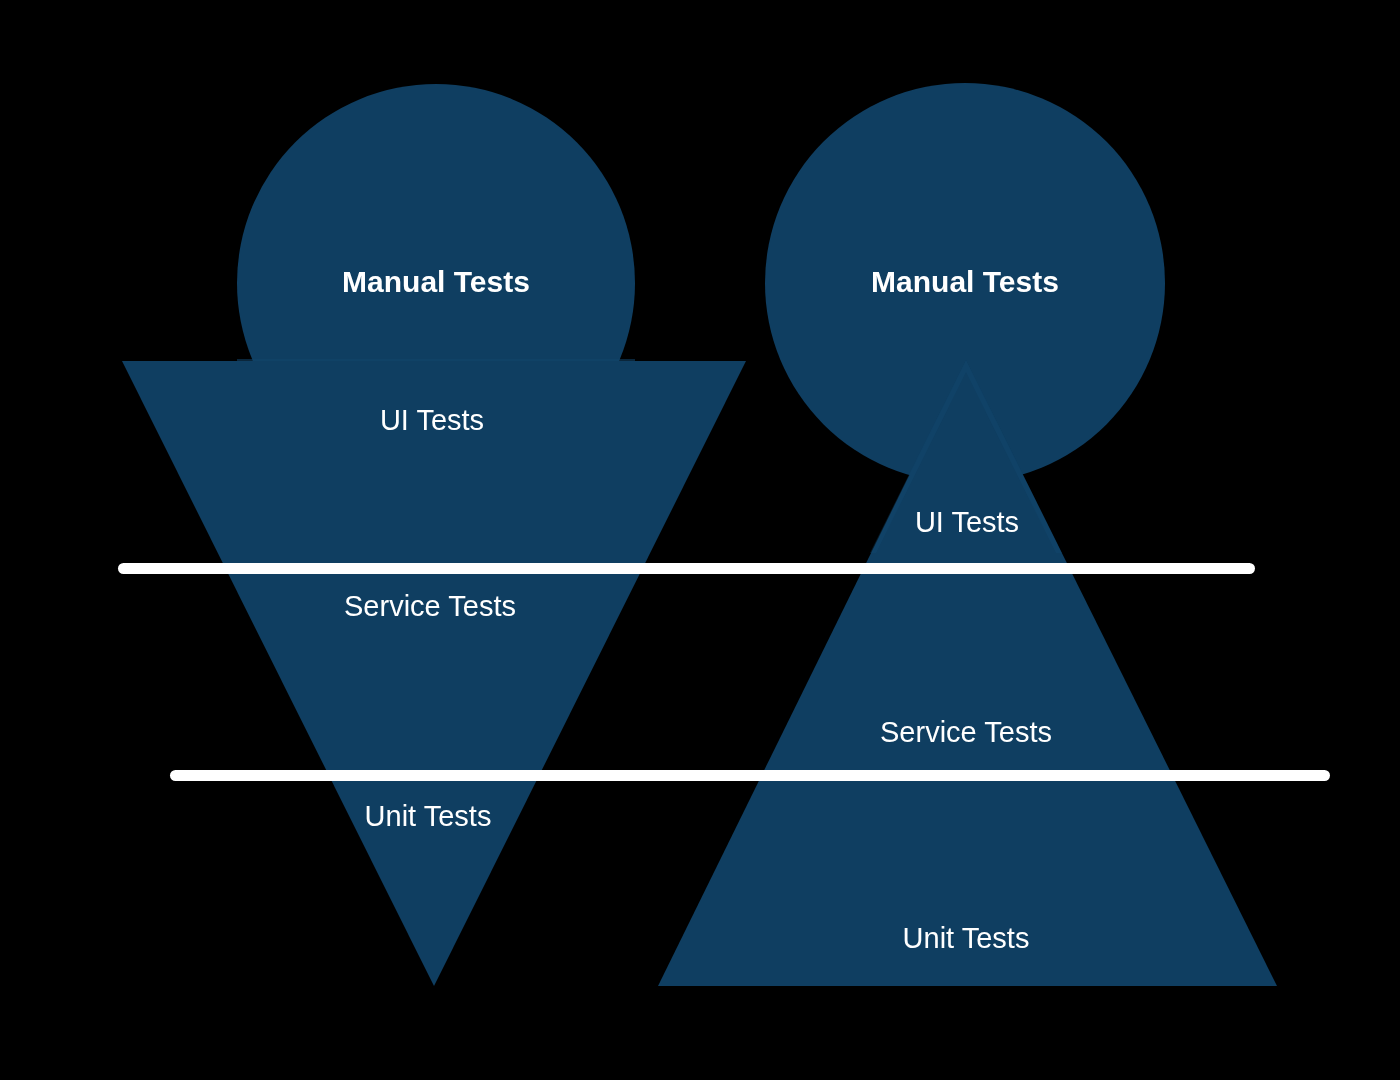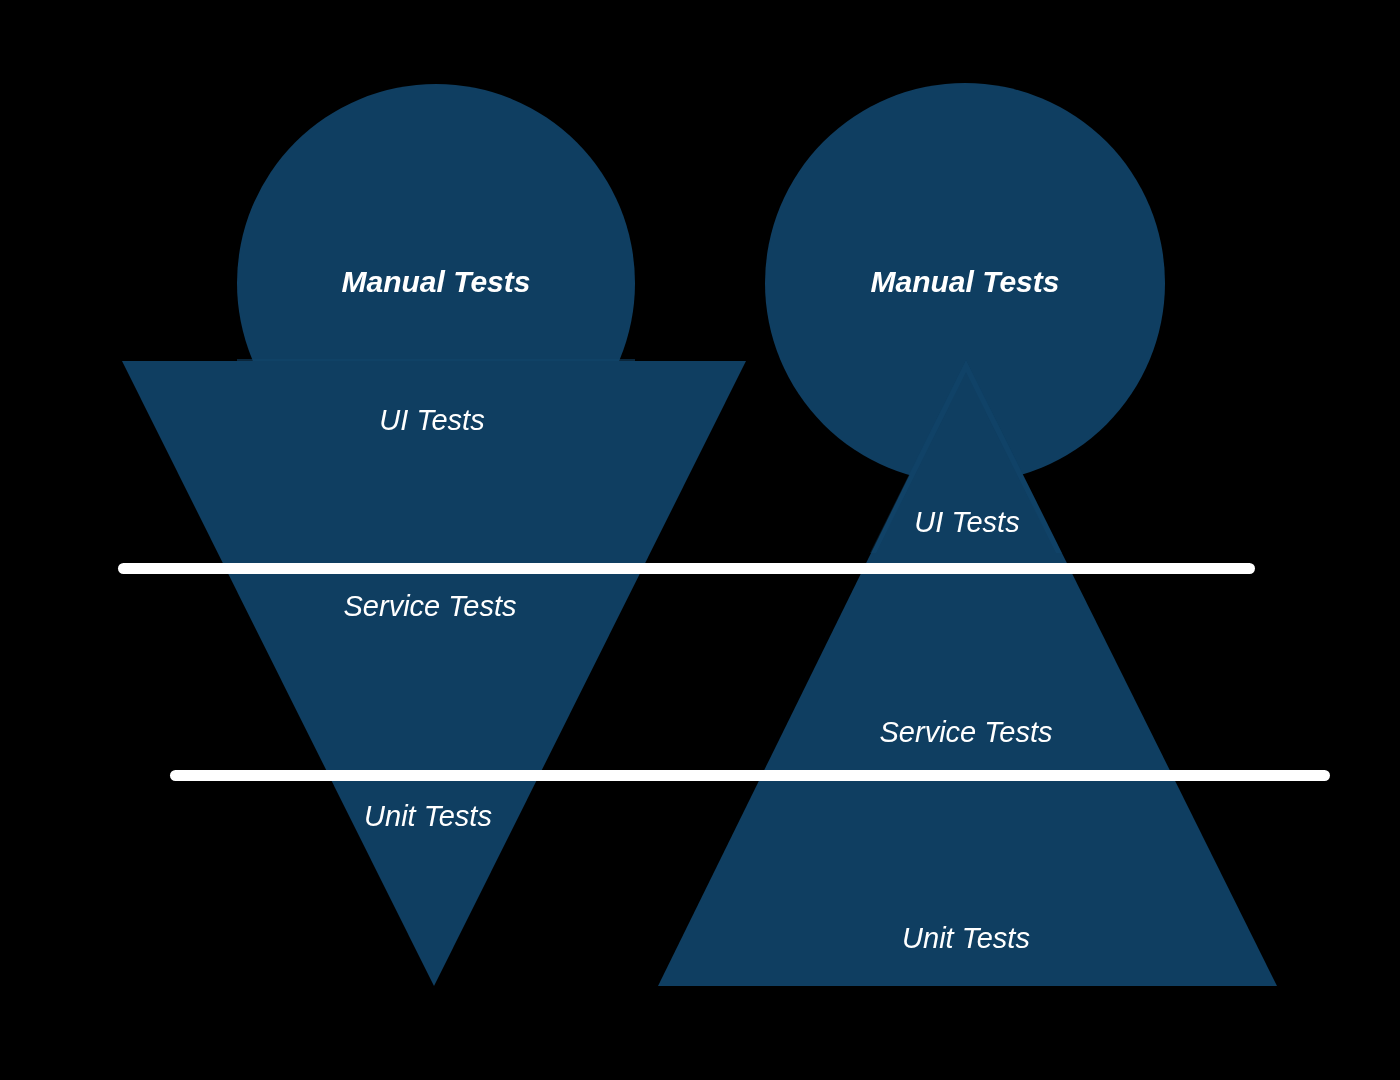--- a/index.html
+++ b/index.html
@@ -12,21 +12,20 @@
     width: 1400px;
     height: 1080px;
     overflow: hidden;
     font-family: "Liberation Sans", sans-serif;
   }
   #diagram-root {
     position: relative;
     width: 1400px;
     height: 1080px;
     background: #000000;
-    font-style: italic;
   }
   #diagram-svg {
     position: absolute;
     inset: 0;
     width: 1400px;
     height: 1080px;
     display: block;
   }
   .shape-fill {
     fill: #0f3e61;

